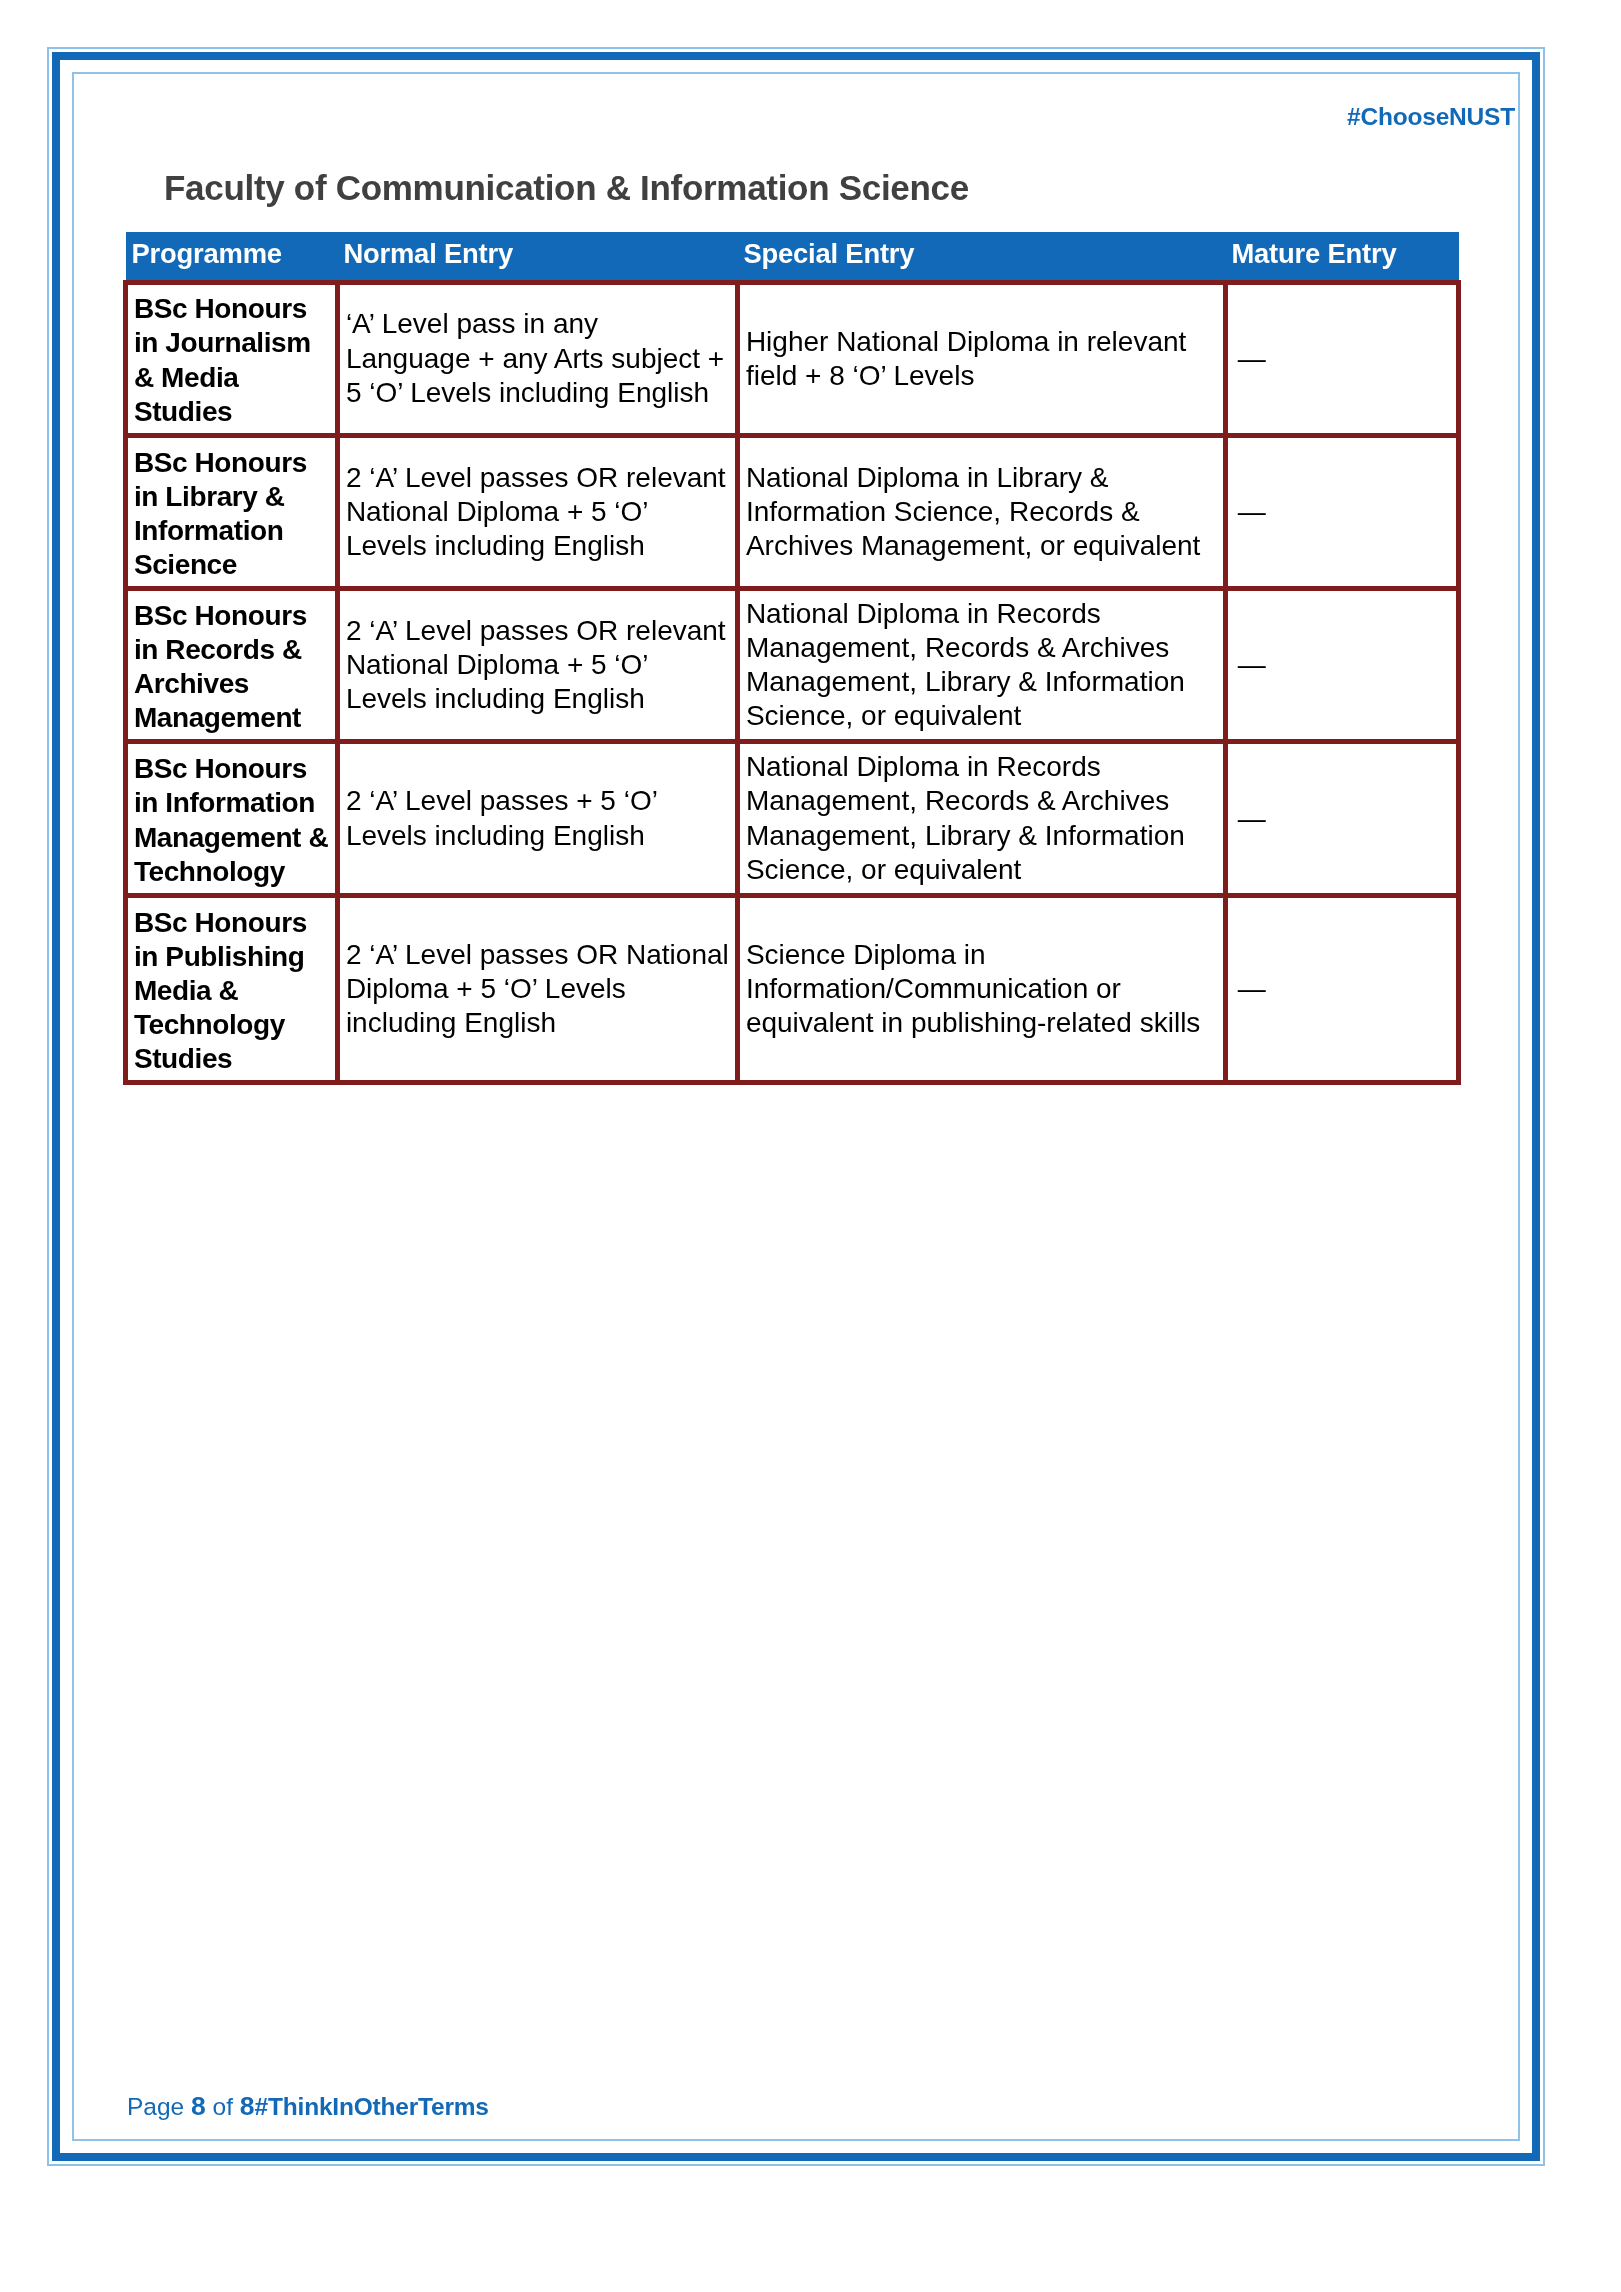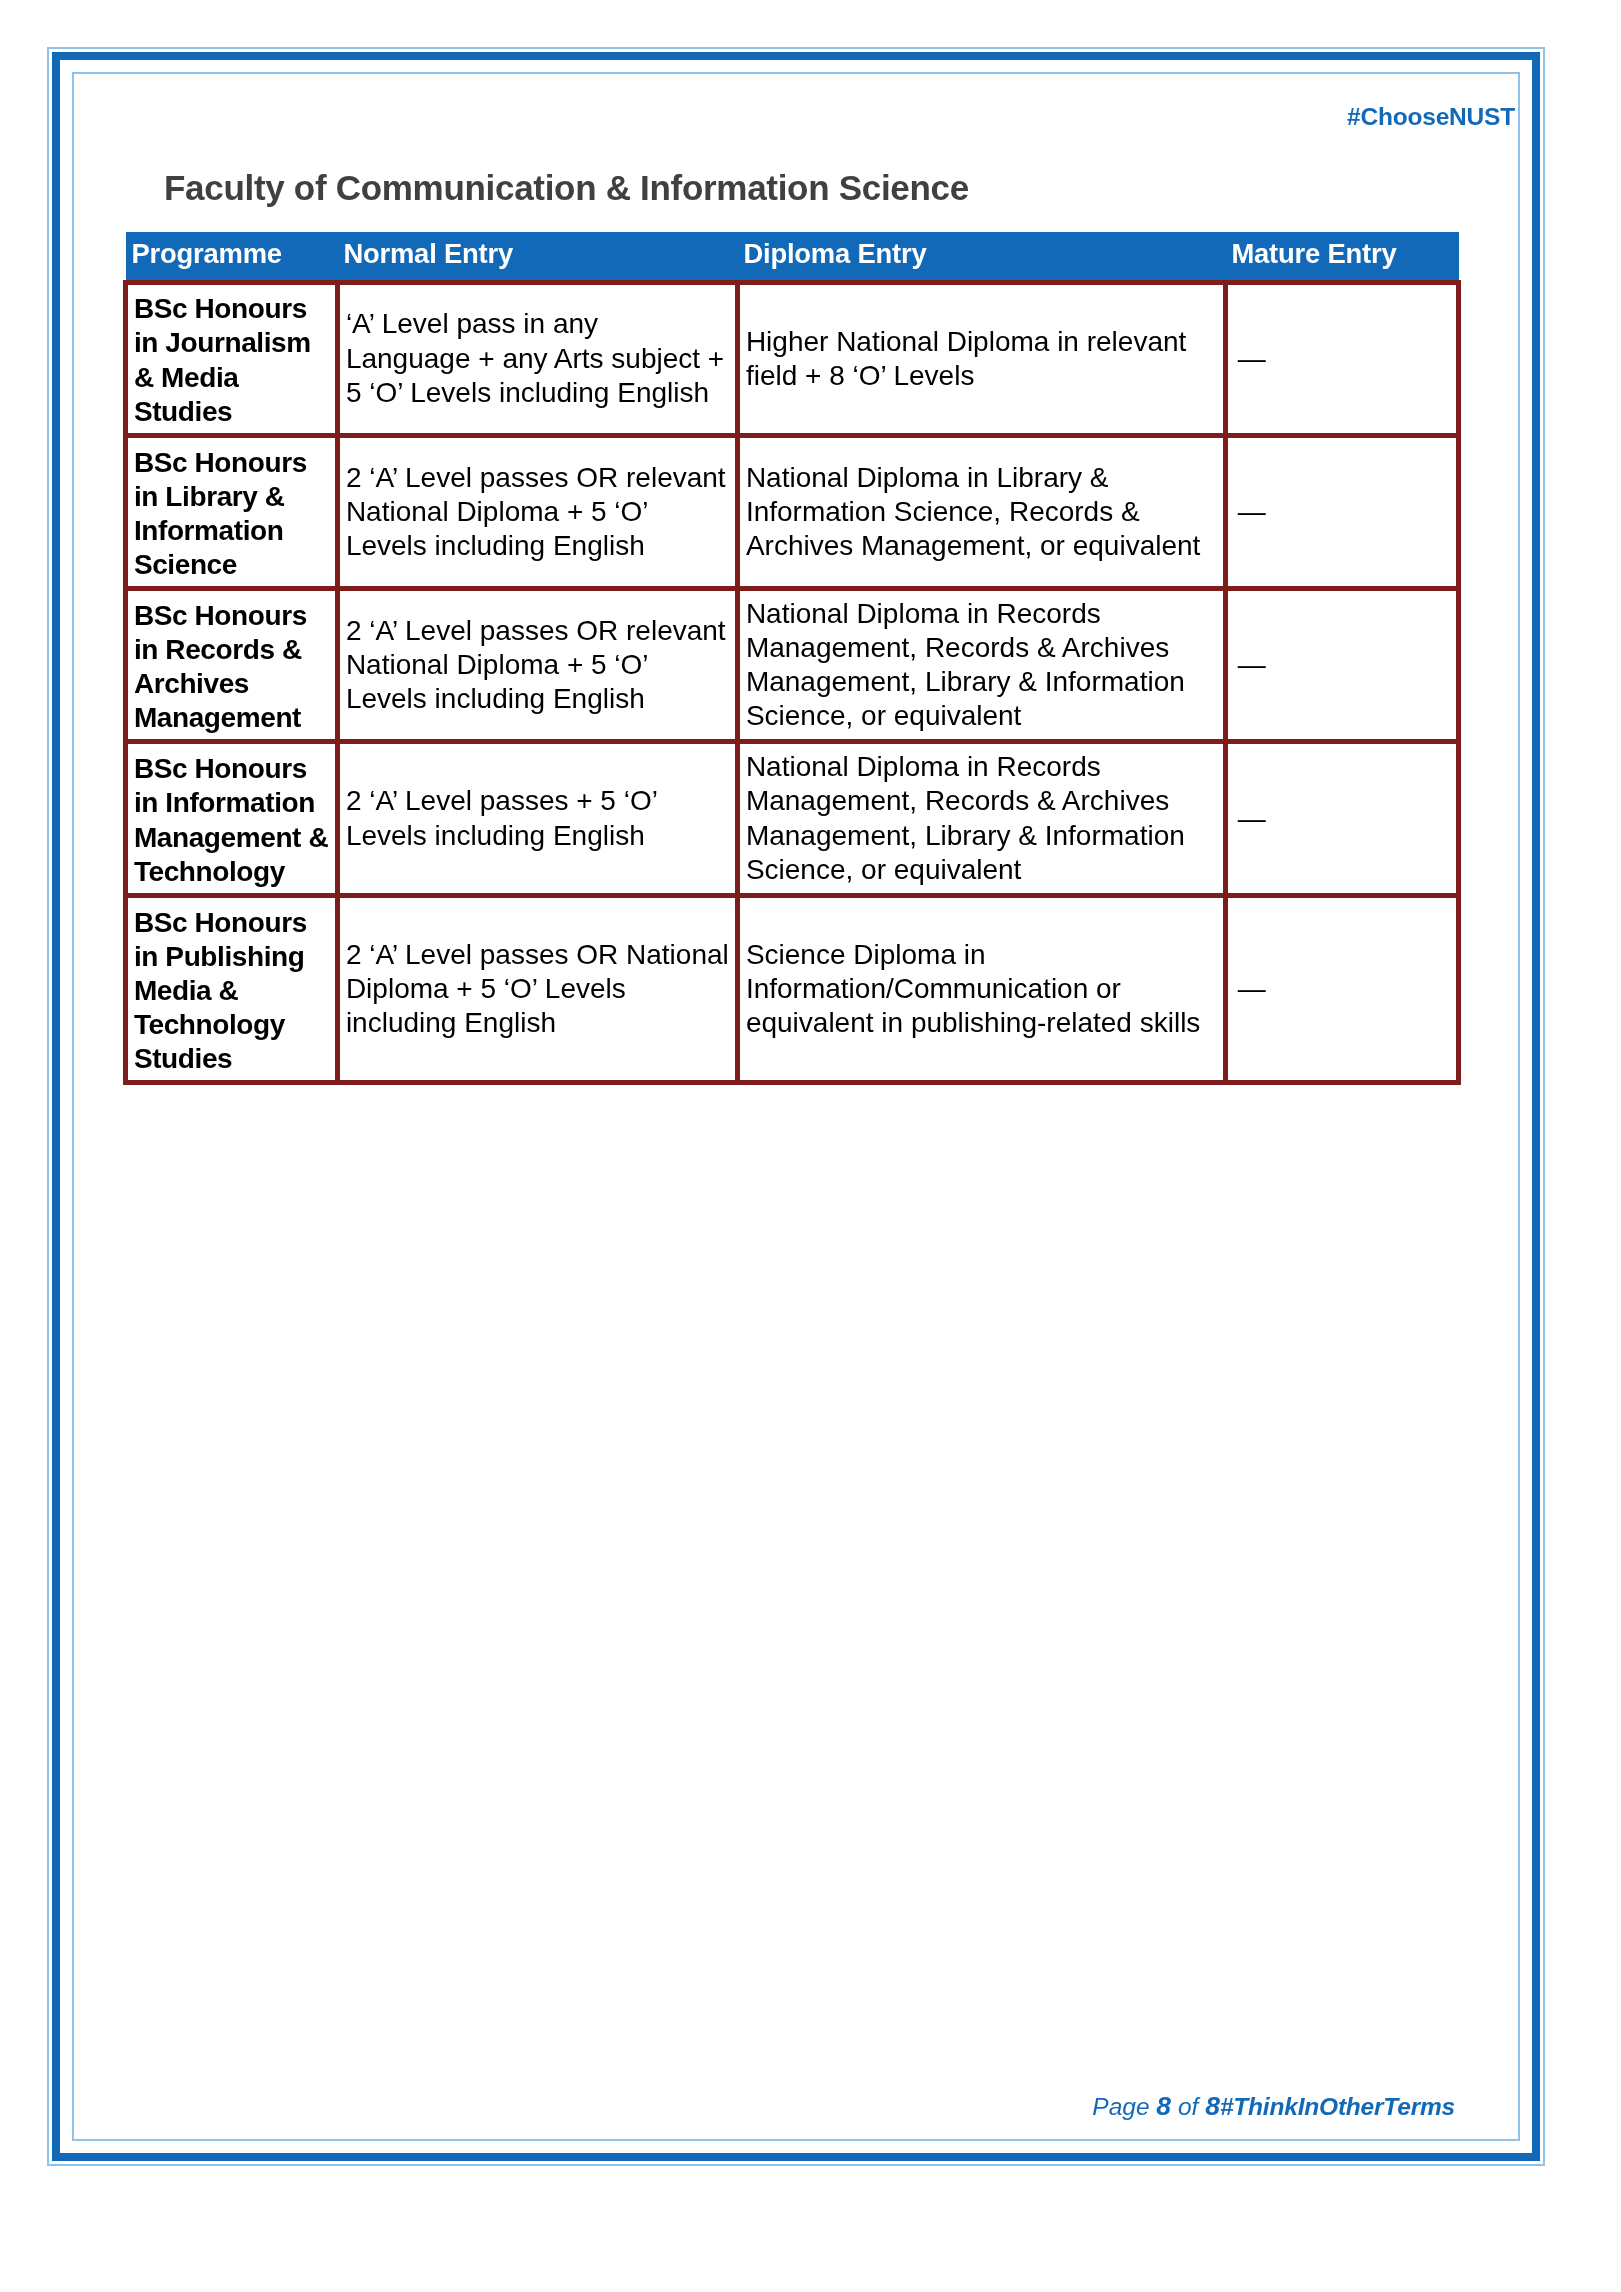--- a/index.html
+++ b/index.html
@@ -117,25 +117,24 @@
   .col-special   { width: 488px; }
   .col-mature    { width: 233px; }
 
   
   #doc-footer {
     position: absolute;
     left: 76px;
     right: 76px;
     bottom: 171px;
     display: flex;
-    justify-content: flex-end;
+    justify-content: flex-start;
     align-items: baseline;
     color: #1269B8;
     font-size: 24.5px;
-    font-style: italic;
   }
   #page-number { margin-left: 51px; }
   #page-number .num { font-weight: bold; font-size: 26.5px; }
   #footer-tag {
     font-weight: bold;
     margin-right: 90px;
     letter-spacing: -0.2px;
   }
 </style>
 </head>
@@ -159,21 +158,21 @@
     <colgroup>
       <col class="col-programme">
       <col class="col-normal">
       <col class="col-special">
       <col class="col-mature">
     </colgroup>
     <thead>
       <tr>
         <th>Programme</th>
         <th>Normal Entry</th>
-        <th>Diploma Entry</th>
+        <th>Special Entry</th>
         <th>Mature Entry</th>
       </tr>
     </thead>
     <tbody>
       <tr>
         <td class="programme">BSc Honours in Journalism &amp; Media Studies</td>
         <td>‘A’ Level pass in any Language + any Arts subject + 5 ‘O’ Levels including English</td>
         <td>Higher National Diploma in relevant field + 8 ‘O’ Levels</td>
         <td class="mature">—</td>
       </tr>

